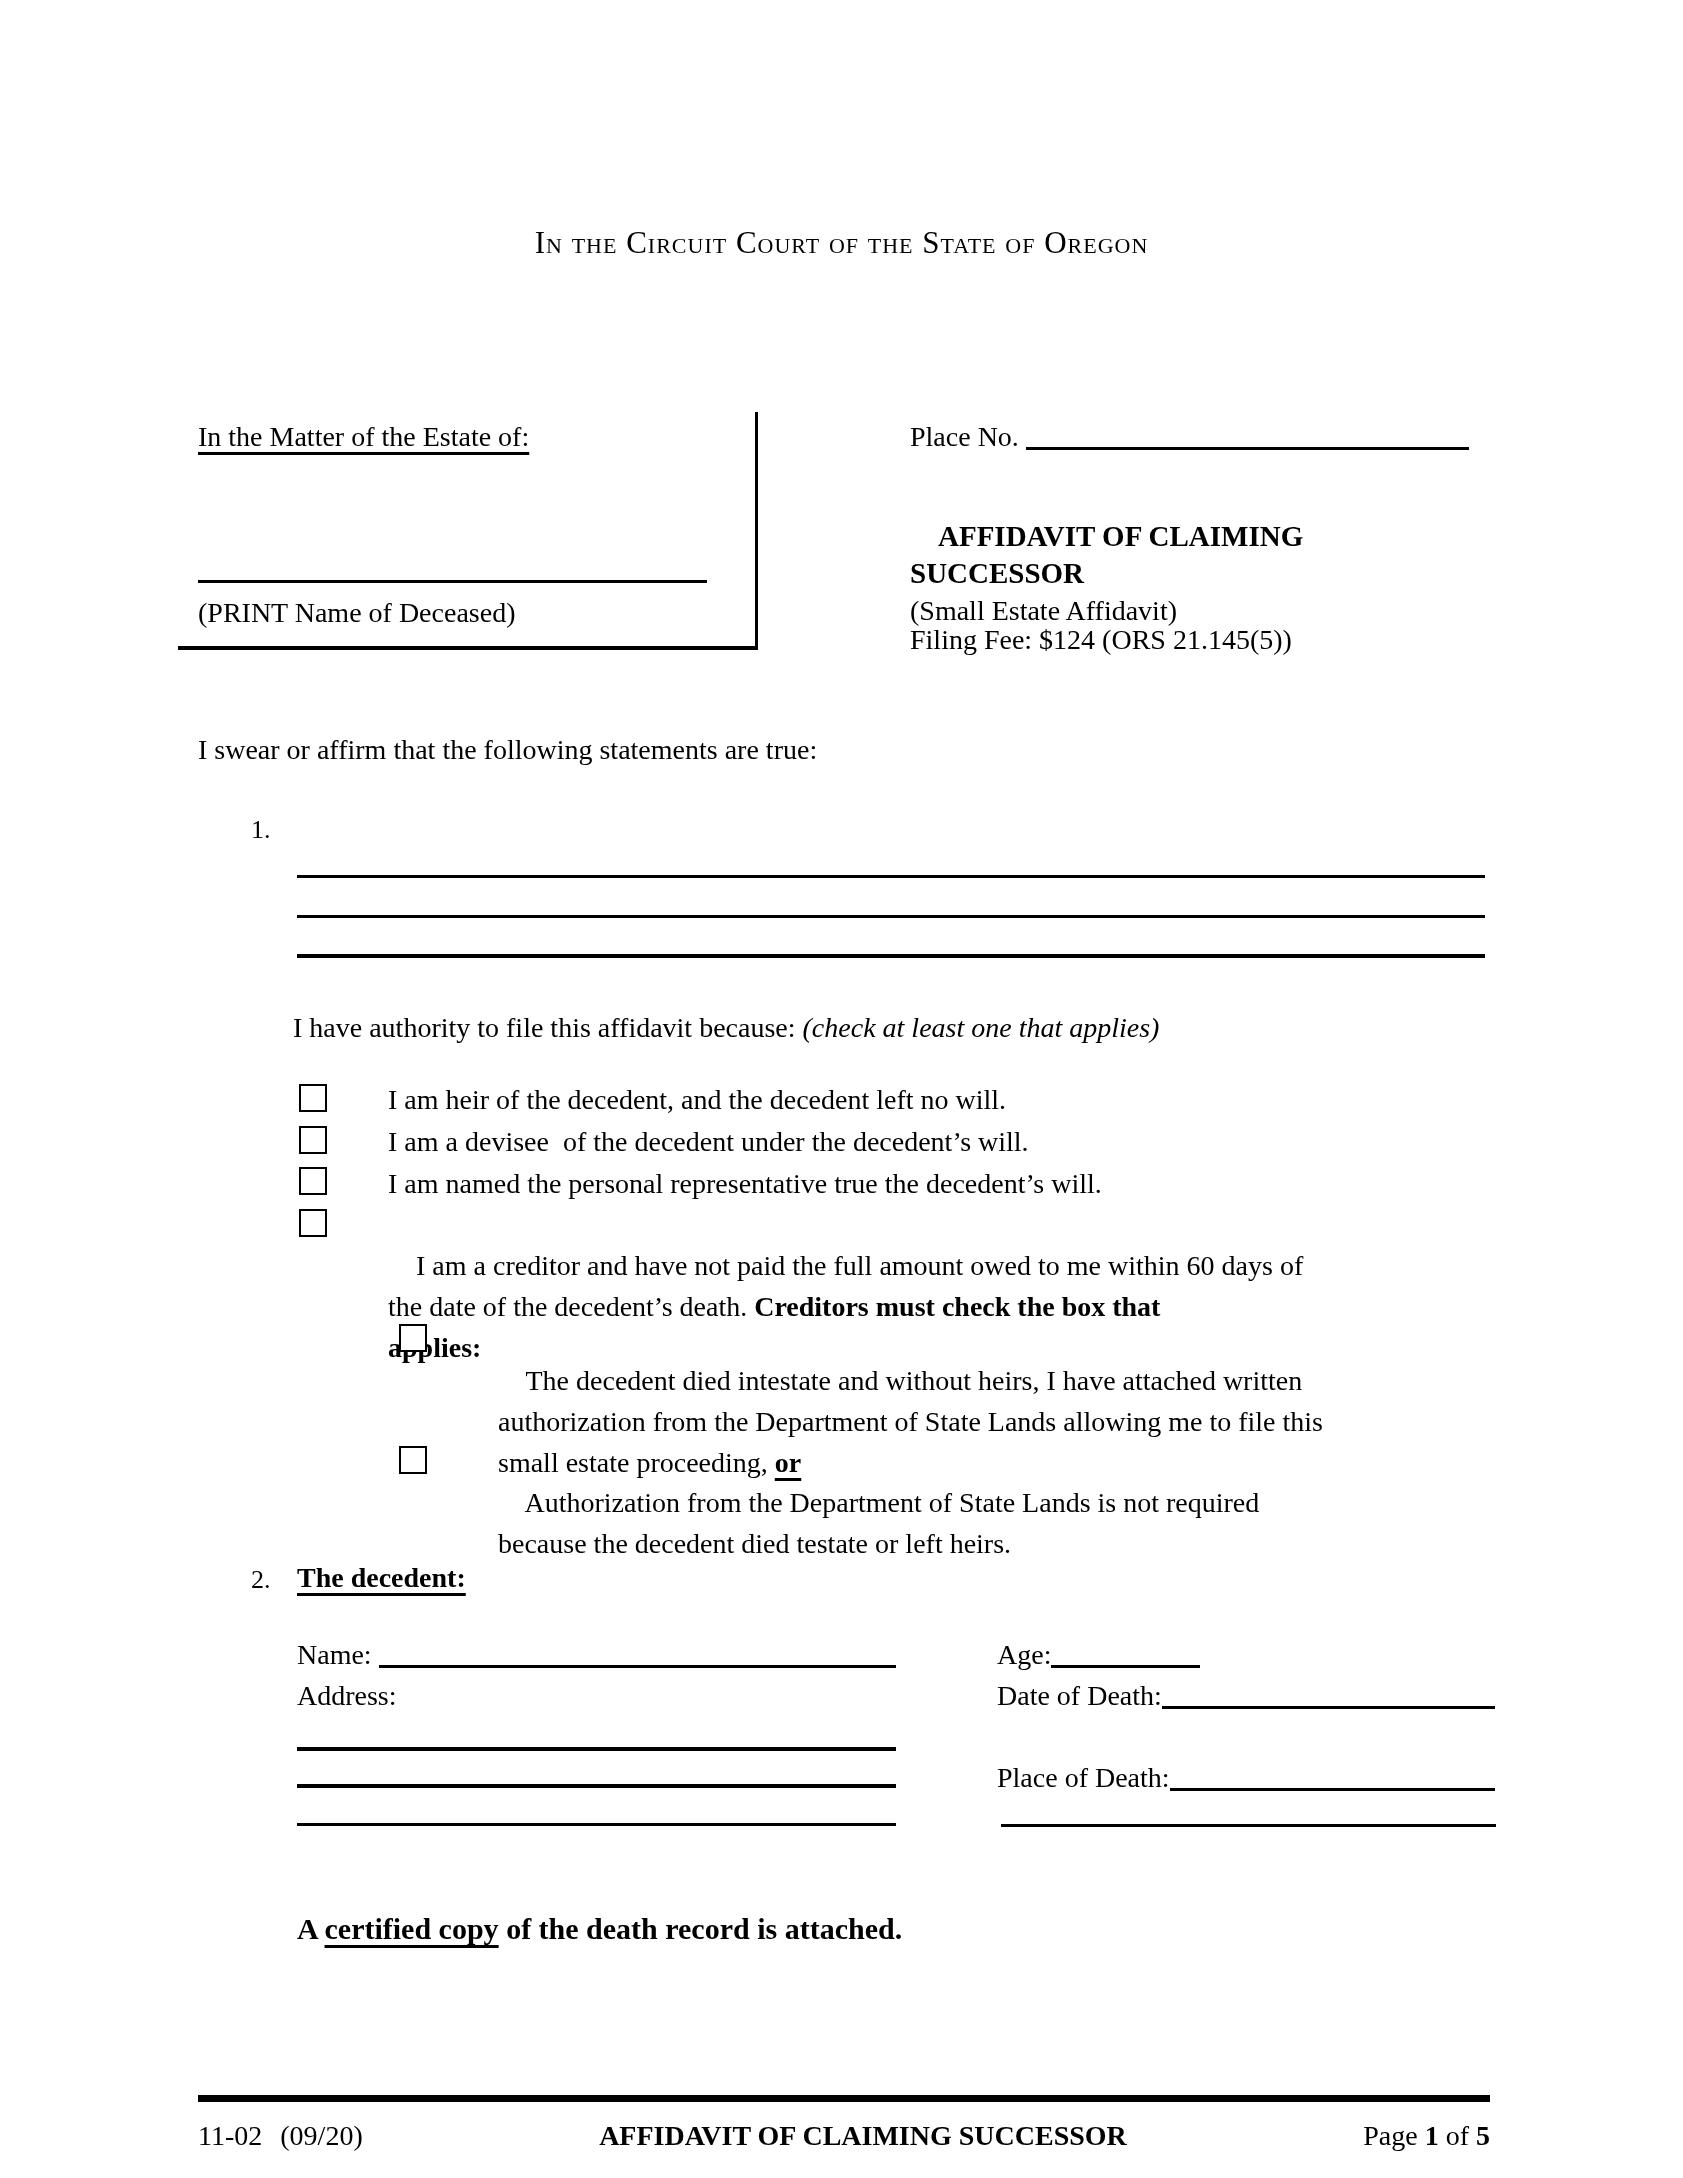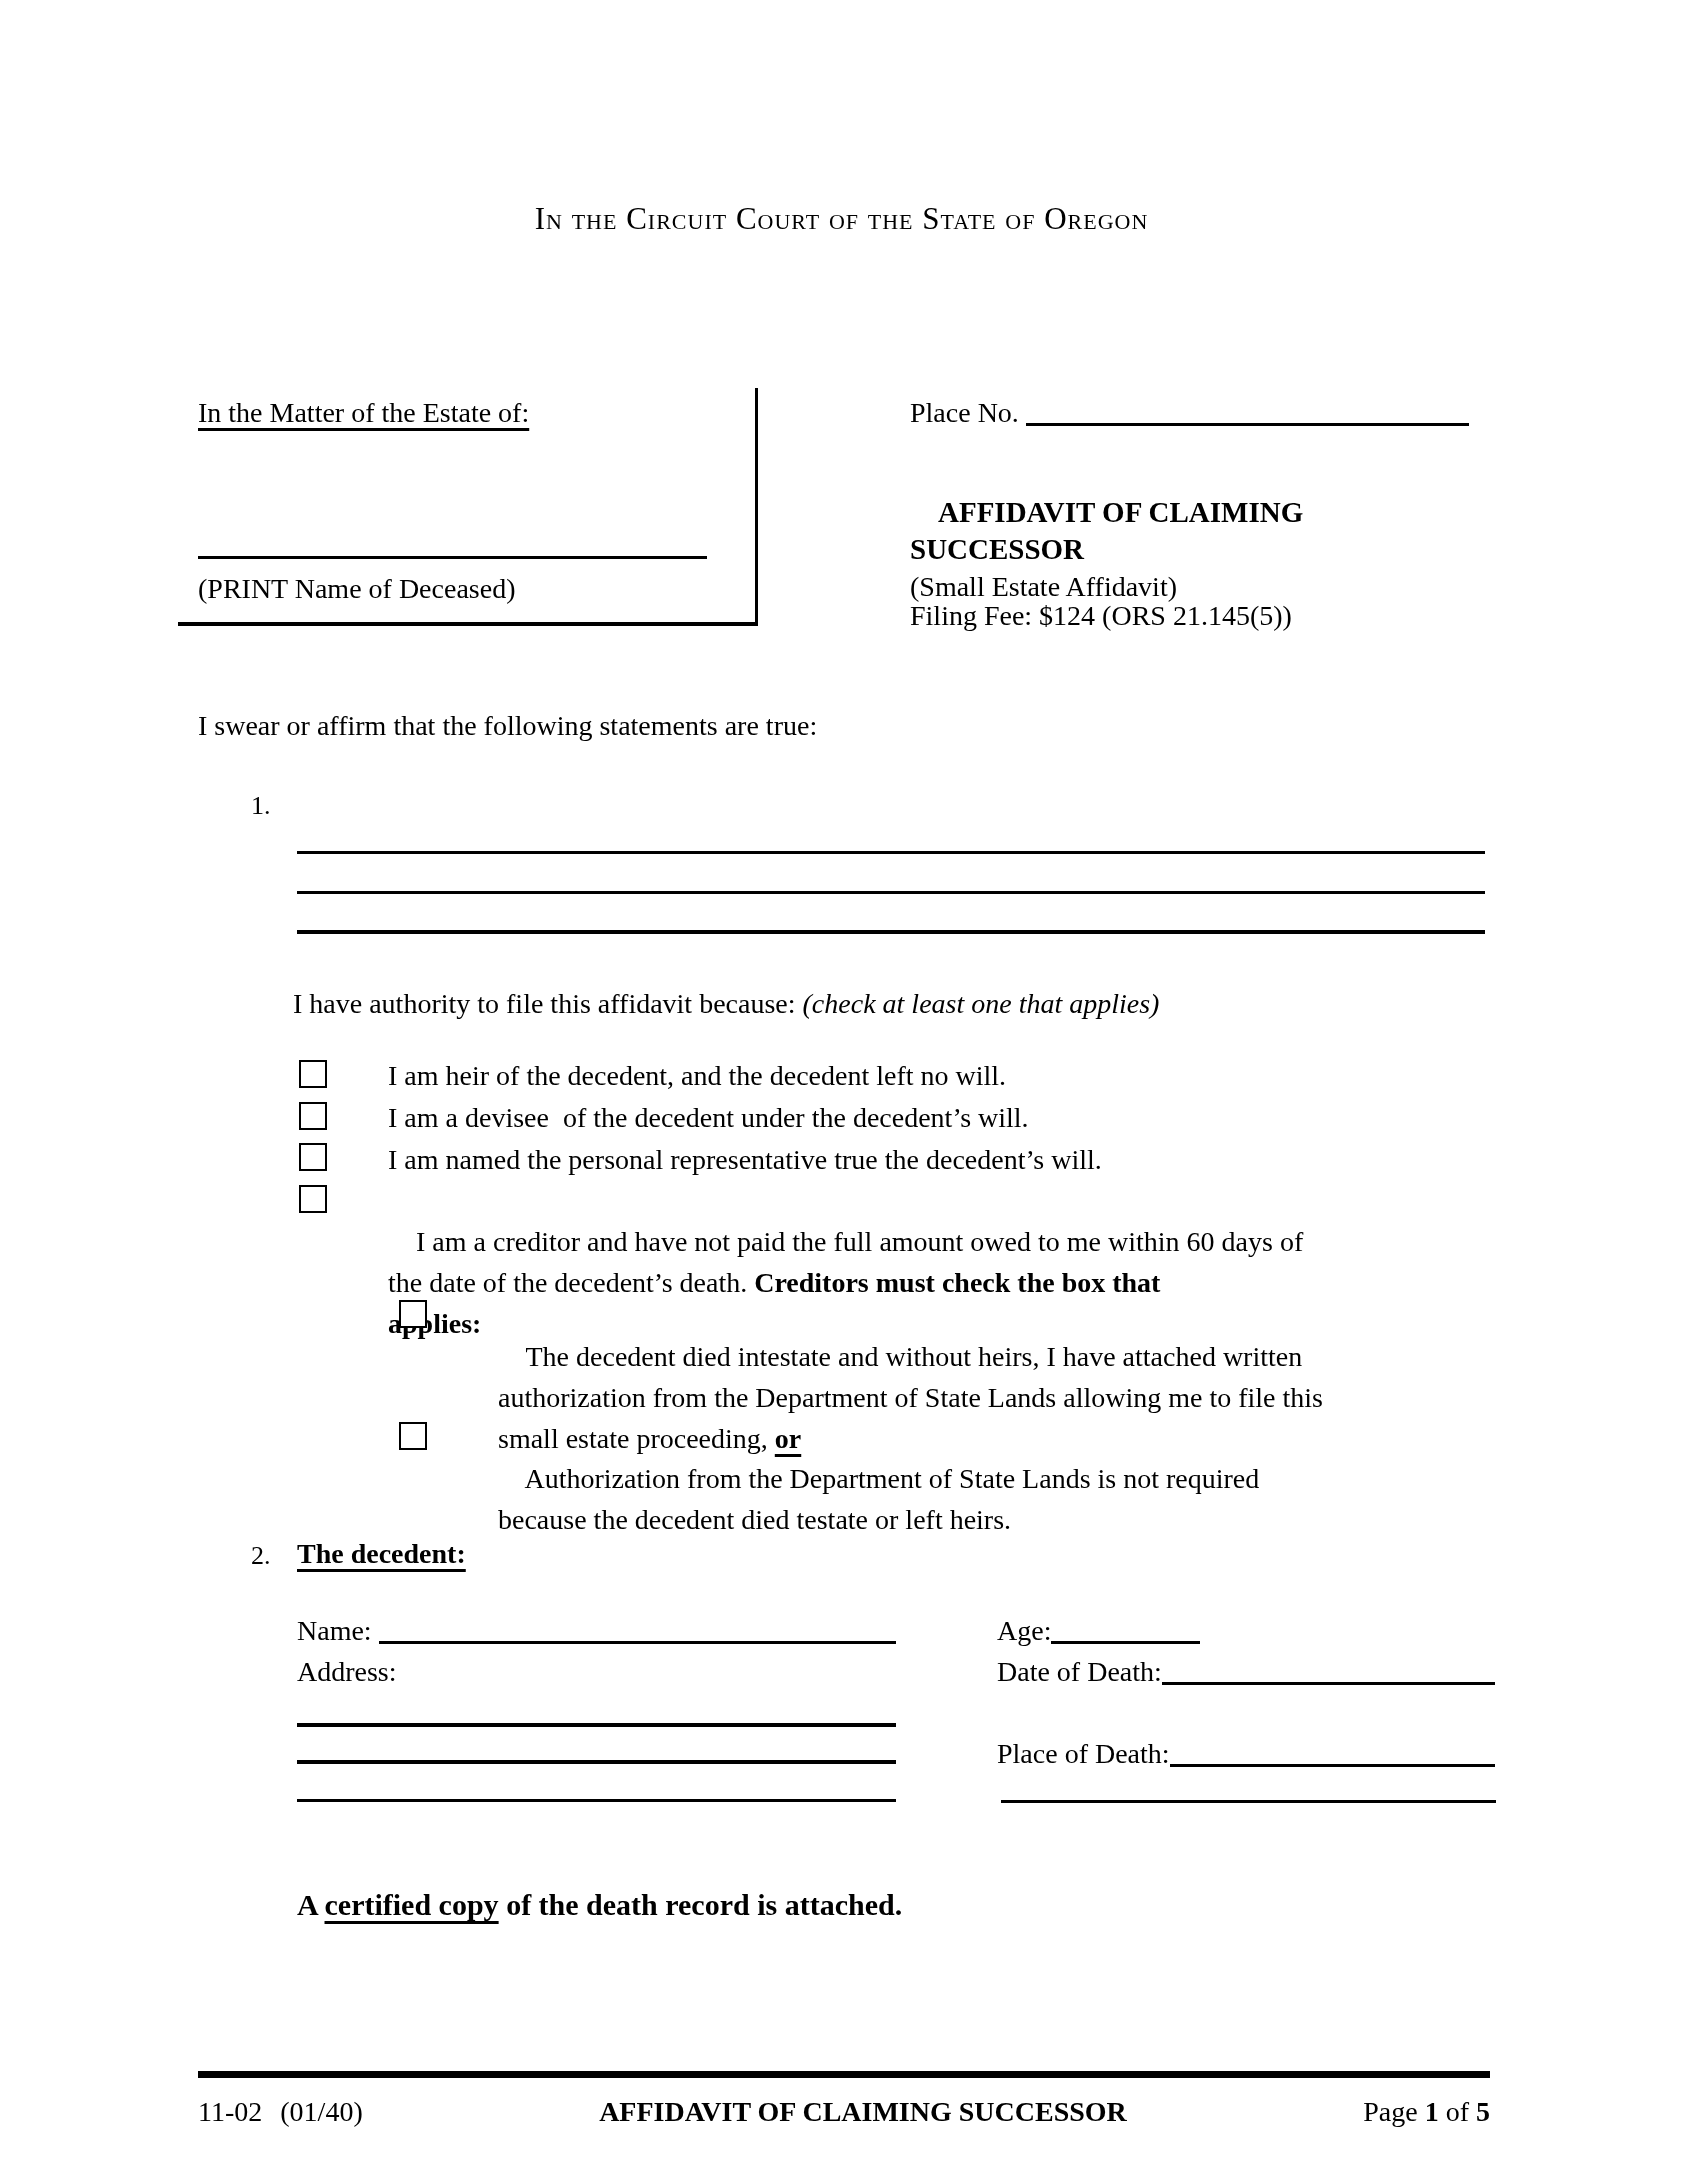--- a/index.html
+++ b/index.html
@@ -2,21 +2,21 @@
 <html><head>
 <meta charset="utf-8">
 <style>
   html,body { margin:0; padding:0; background:#888; }
   .page {
     position:relative; width:1683px; height:2178px; margin:0 auto;
     background:#ffffff; color:#000;
     font-family:"Liberation Serif", serif;
     font-size:28px; line-height:41px;
   }
-  .abs { position:absolute; }
+  .abs { position:absolute;margin-top:24px; }
   .pre { white-space:pre; }
   .b { font-weight:bold; }
   .i { font-style:italic; }
   .u { text-decoration:underline; text-decoration-thickness:3px; text-underline-offset:6px; }
   .nowrap { white-space:nowrap; }
   .hline { background:#000; height:3px; }
   .vline { background:#000; width:3px; }
   .cb {
     width:28px; height:28px; border:2px solid #000; background:#fff; box-sizing:border-box;
   }
@@ -131,21 +131,21 @@
   </div>
   <div class="abs hline" style="left:1001px; top:1800px; width:495px;"></div>
 
   <div class="abs certified nowrap" style="left:297px; top:1884px;">
     <span class="pre">A </span><span class="u">certified copy</span><span class="pre"> of the death record is attached.</span>
   </div>
 
   <div class="abs hline" style="left:198px; top:2071px; width:1292px; height:7px;"></div>
   <div class="abs footer-bar" style="left:198px; top:2091px; width:1292px;">
     <div>
-      <span>11-02</span><span class="rev">(01/40)</span>
+      <span>11-02</span><span class="rev">(09/20)</span>
     </div>
     <div class="footer-center">AFFIDAVIT OF CLAIMING SUCCESSOR</div>
     <div>
       <span class="pre">Page </span><span class="b">1</span><span class="pre"> of </span><span class="b">5</span>
     </div>
   </div>
 
 </div>
 
 

